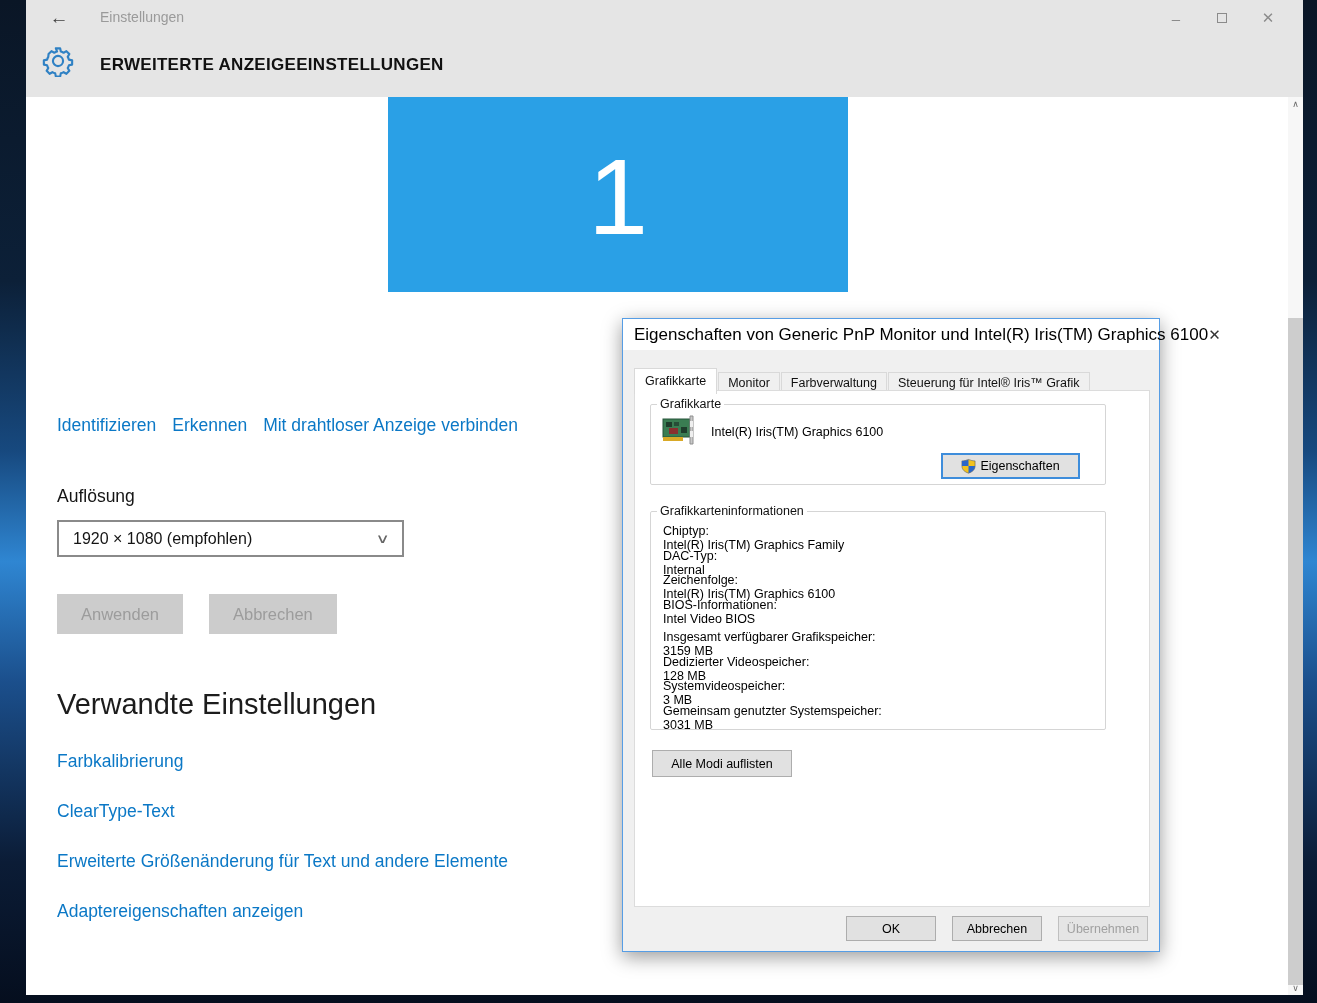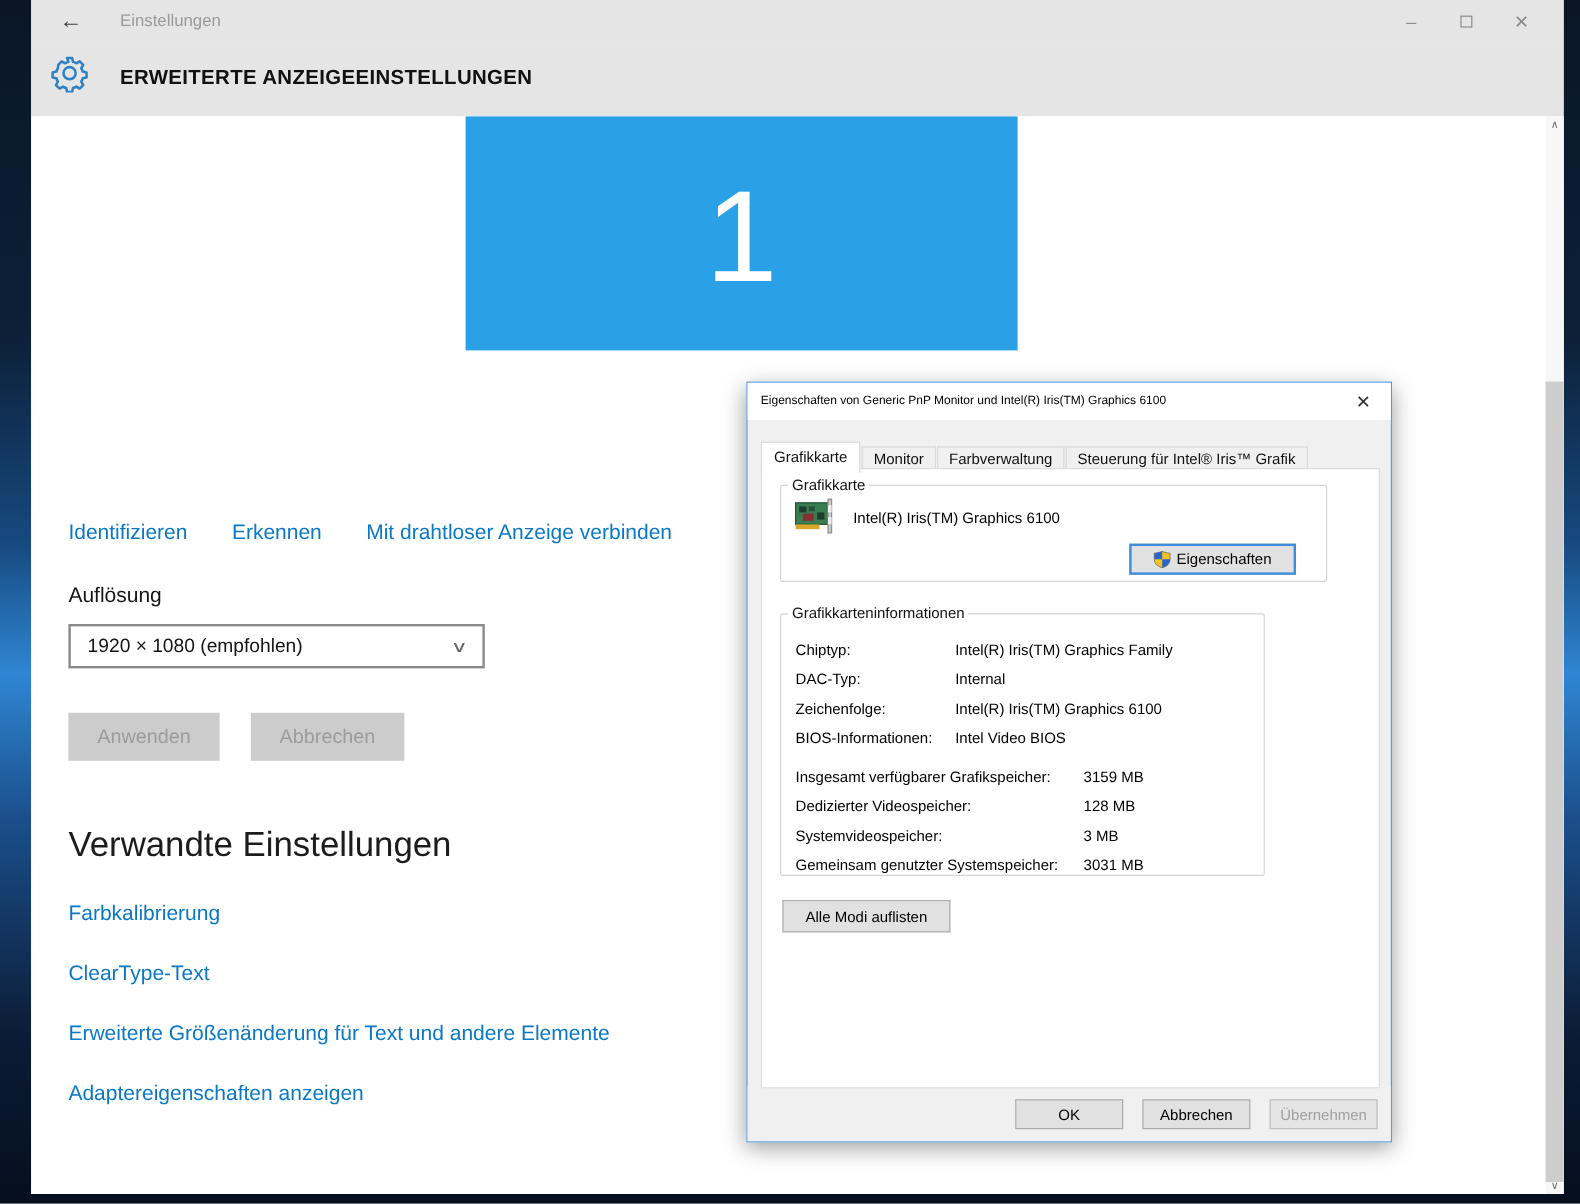--- a/index.html
+++ b/index.html
@@ -21,61 +21,61 @@
 
   .app-header { position:absolute; left:0; top:36px; right:0; height:61px; background:#e5e5e5; }
   .gear { position:absolute; left:16px; top:9px; width:32px; height:32px; }
   .app-title { position:absolute; left:74px; top:19px; font-size:17px; font-weight:700; letter-spacing:.3px; color:#111; }
 
   .content { position:absolute; left:0; top:97px; right:0; bottom:0; background:#ffffff; }
 
   .monitor-box { position:absolute; left:362px; top:0; width:460px; height:195px; background:#2aa0e6; display:flex; align-items:center; justify-content:center; }
   .monitor-num { color:#fff; font-size:108px; font-weight:300; line-height:1; margin-top:4px; }
 
-  .links-row { position:absolute; left:31px; top:336px; display:flex; gap:37px; }
+  .links-row { position:absolute; left:31px; top:318px; display:flex; gap:16px; }
   .blue-link { color:#0b78c6; font-size:17.5px; cursor:pointer; text-decoration:none; }
 
   .res-label { position:absolute; left:31px; top:389px; font-size:17.5px; color:#141414; }
   .res-select { position:absolute; left:31px; top:423px; width:347px; height:37px; background:#fff; border:2px solid #8a8a8a; display:flex; align-items:center; padding:15px 14px; font-size:16px; color:#141414; cursor:pointer; }
   .res-select .chev { margin-left:auto; color:#666; font-size:13px; transform:scaleX(1.5); }
 
   .gray-btn-row { position:absolute; left:31px; top:497px; display:flex; gap:26px; }
   .gray-btn { background:#cccccc; color:#9c9c9c; border:none; font-size:16.5px; padding:0 24px; height:40px; font-family:inherit; }
 
   .related-heading { position:absolute; left:31px; top:591px; font-size:29px; font-weight:300; color:#1c1c1c; }
   .rel-link { position:absolute; left:31px; font-size:17.5px; color:#0b78c6; cursor:pointer; }
 
   
   .scrollbar { position:absolute; right:0; top:0; width:15px; height:898px; background:#f7f7f7; }
   .scroll-arrow { position:absolute; left:0; width:15px; height:14px; text-align:center; color:#6b6b6b; font-size:9px; line-height:14px; cursor:pointer; }
   .scroll-thumb { position:absolute; left:0; top:221px; width:15px; height:667px; background:#cdcdcd; cursor:pointer; }
 
   
   .dialog { position:absolute; left:596px; top:318px; width:538px; height:634px; background:#f0f0f0; border:1px solid #569de5; box-shadow:0 5px 18px rgba(0,0,0,.4); font-size:12.5px; }
   .dlg-titlebar { position:absolute; left:0; top:0; right:0; height:31px; background:#ffffff; display:flex; align-items:center; }
-  .dlg-title { margin-left:11px; font-size:10px; color:#000; white-space:nowrap; }
+  .dlg-title { margin-left:11px; font-size:17px; color:#000; white-space:nowrap; }
   .dlg-close { margin-left:auto; margin-right:8px; width:30px; text-align:center; font-size:15px; color:#333; cursor:pointer; }
 
   .tabstrip { position:absolute; left:11px; top:49px; display:flex; align-items:flex-end; }
   .tab { background:#f0f0f0; border:1px solid #d9d9d9; border-bottom:none; padding:3px 9px 4px; margin-right:1px; color:#111; cursor:pointer; font-size:12.5px; }
   .tab.active { background:#ffffff; position:relative; padding:5px 10px 6px; z-index:3; }
 
   .tabpage { position:absolute; left:11px; top:71px; width:516px; height:517px; background:#ffffff; border:1px solid #dcdcdc; z-index:2; }
 
   fieldset.grp { position:absolute; border:1px solid #d5d5d5; border-radius:2px; }
   fieldset.grp legend { font-size:12.5px; color:#111; padding:0 3px; margin-left:6px; }
   .grp1 { left:15px; top:6px; width:456px; height:88px; }
-  .grp2 { left:15px; top:113px; width:404px; height:226px; }
+  .grp2 { left:15px; top:113px; width:456px; height:226px; }
 
   .gpu-icon { position:absolute; left:10px; top:4px; }
   .adapter-name { position:absolute; left:60px; top:14px; font-size:12.5px; color:#000; }
   .props-btn { position:absolute; left:290px; top:42px; width:139px; height:26px; background:#e1e1e1; border:2px solid #3e8ddb; display:flex; align-items:center; justify-content:center; gap:4px; font-size:12.5px; color:#000; cursor:pointer; font-family:inherit; }
 
   .info-rows { position:absolute; left:12px; top:6px; right:8px; }
-  .info-row { display:flex; height:24.5px; align-items:flex-end; }
+  .info-row { display:flex; height:24.5px; align-items:flex-start;flex-direction:column; }
   .info-row .lbl { width:133px; color:#000; }
   .info-row .val { color:#000; }
   .mem-rows { position:absolute; left:12px; top:112px; right:8px; }
   .mem-rows .lbl { width:240px; }
 
   .list-modes-btn { position:absolute; left:17px; top:359px; width:140px; height:27px; background:#e1e1e1; border:1px solid #adadad; font-size:12.5px; color:#000; cursor:pointer; font-family:inherit; }
 
   .dlg-footer { position:absolute; left:0; right:0; bottom:0; height:46px; background:#f0f0f0; }
   .dlg-footer .btns { position:absolute; right:11px; top:11px; display:flex; gap:16px; }
   .dlg-btn { width:90px; height:25px; background:#e1e1e1; border:1px solid #adadad; font-size:12.5px; color:#000; cursor:pointer; font-family:inherit; }

